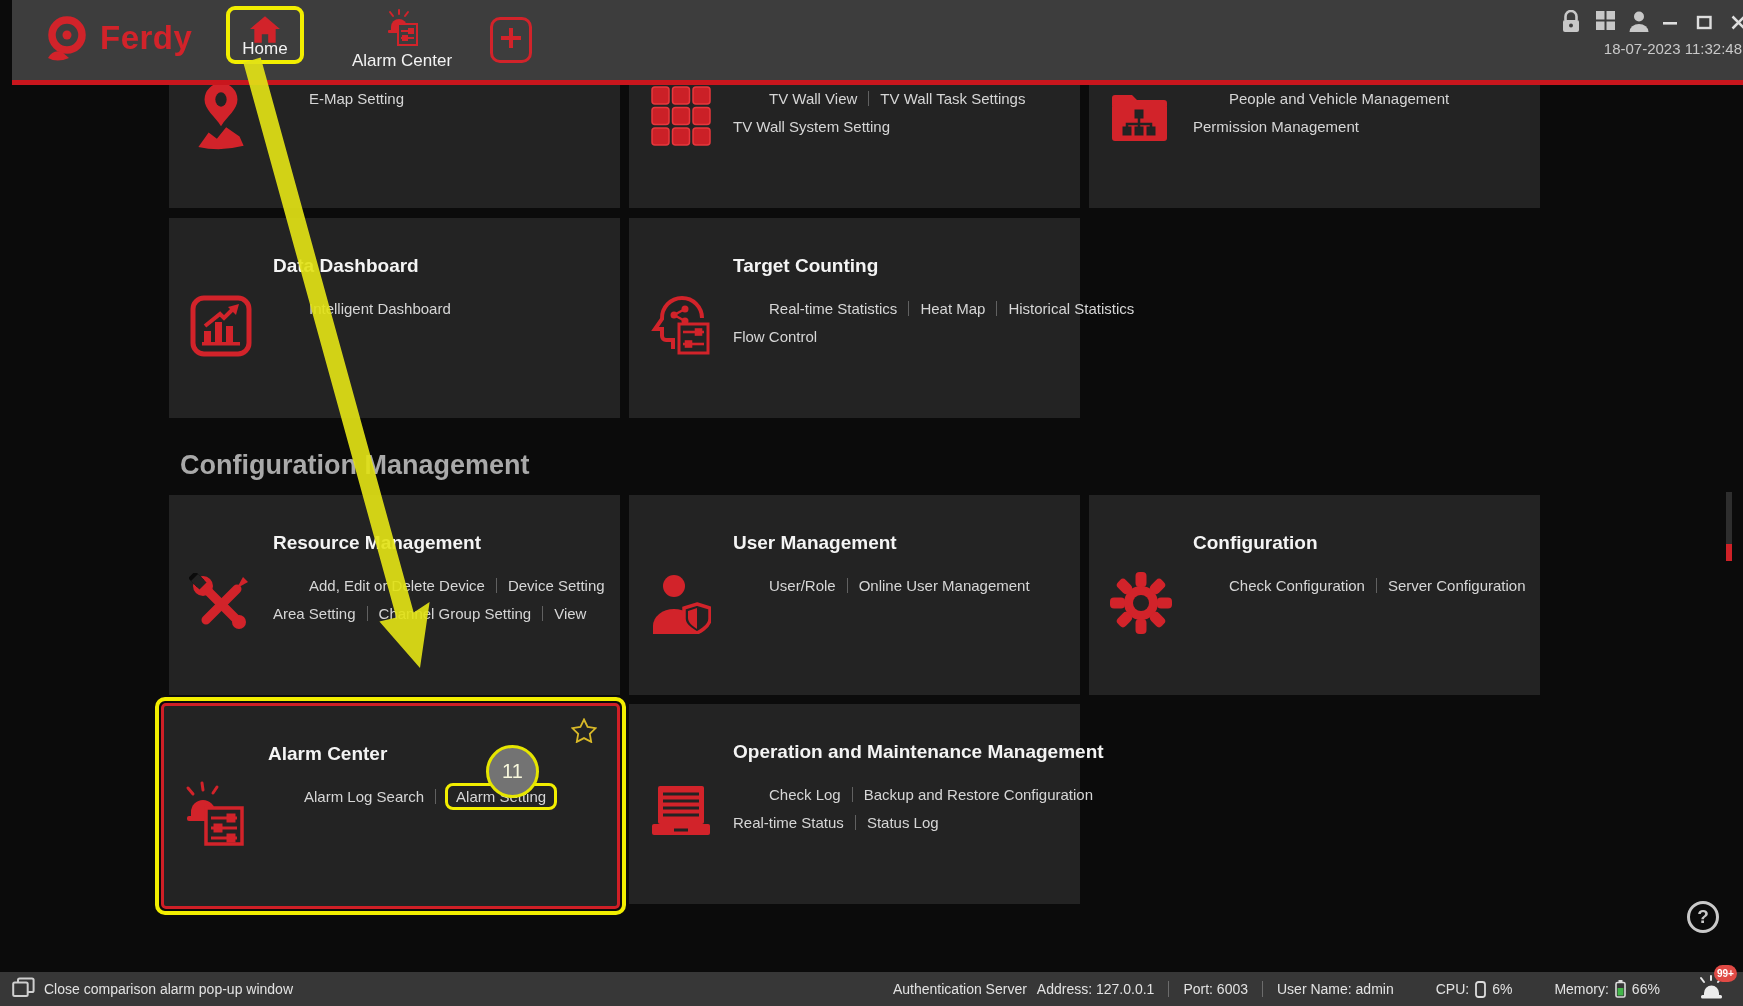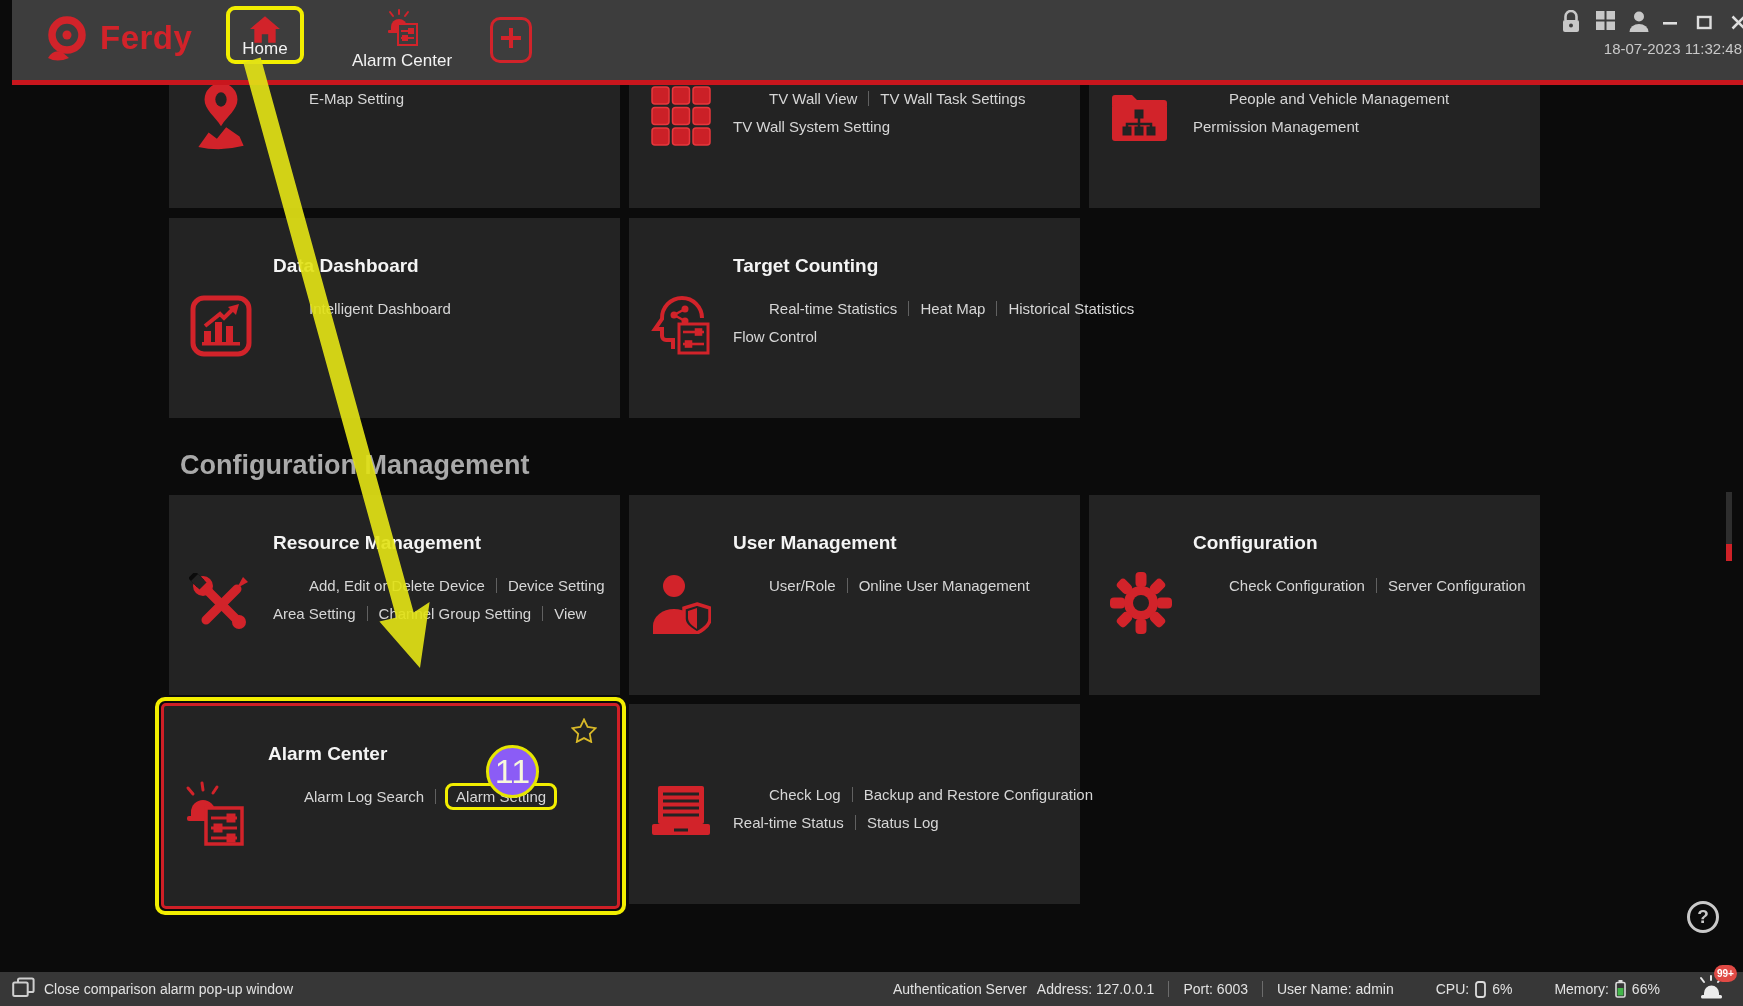--- a/index.html
+++ b/index.html
@@ -39,21 +39,21 @@
   .sep { width:1px; height:15px; background:#616161; }
   .section-header { position:absolute; left:180px; top:450px; font-size:27px; font-weight:bold; color:#a9a9a9; z-index:1; }
   
   .alarm-wrap { position:absolute; left:155px; top:697px; width:471px; height:218px;
                 border:4px solid #f2ee00; border-radius:10px; z-index:2; }
   .alarm-inner { position:absolute; inset:2px; border:3px solid #cf1f26; border-radius:5px; background:#232323; }
   .tile.inwrap { position:absolute; inset:0; width:auto; height:auto; background:transparent; }
   .fav-star { position:absolute; right:20px; top:12px; cursor:pointer; }
   .boxed { border:3px solid #f2ee00; border-radius:8px; padding:2px 8px; margin:-5px -2px; }
   .badge11 { position:absolute; left:486px; top:745px; width:53px; height:53px; border-radius:50%;
-             background:#8b5cf6; border:3px solid #e6e600; color:#f7f7dc; font-size:34px;
+             background:#737373; border:3px solid #e6e600; color:#f7f7dc; font-size:20px;
              display:flex; align-items:center; justify-content:center; z-index:6; }
   .arrow-svg { position:absolute; left:0; top:0; z-index:8; pointer-events:none; }
   
   .help-btn { position:absolute; left:1687px; top:901px; width:32px; height:32px;
               border:3px solid #c9c9c9; border-radius:50%; color:#c9c9c9; font-size:19px; font-weight:bold;
               display:flex; align-items:center; justify-content:center; z-index:3; cursor:pointer; }
   .scroll-thumb { position:absolute; left:1726px; top:492px; width:6px; height:52px; background:#2e2e2e; z-index:4; cursor:pointer; }
   .scroll-red   { position:absolute; left:1726px; top:544px; width:6px; height:17px; background:#cf2127; z-index:4; }
   
   .statusbar { position:absolute; left:0; top:972px; width:1743px; height:34px; background:#373737;
@@ -393,20 +393,21 @@
         <g stroke="#232323" stroke-width="3.2">
           <line x1="13" y1="10" x2="49" y2="10"></line>
             <line x1="13" y1="17" x2="49" y2="17"></line>
           <line x1="13" y1="24" x2="49" y2="24"></line>
             <line x1="13" y1="31" x2="49" y2="31"></line>
         </g>
         <rect x="2" y="40" width="58" height="11" rx="2" fill="#d2232a"></rect>
         <rect x="24" y="44.5" width="14" height="3" fill="#232323"></rect>
       </svg>
     </span>
+    <div class="ttitle">Operation and Maintenance Management</div>
     <div class="lrow r1">
       <a>Check Log</a>
       <i class="sep"></i>
       <a>Backup and Restore Configuration</a>
     </div>
     <div class="lrow r2">
       <a>Real-time Status</a>
       <i class="sep"></i>
       <a>Status Log</a>
     </div>

